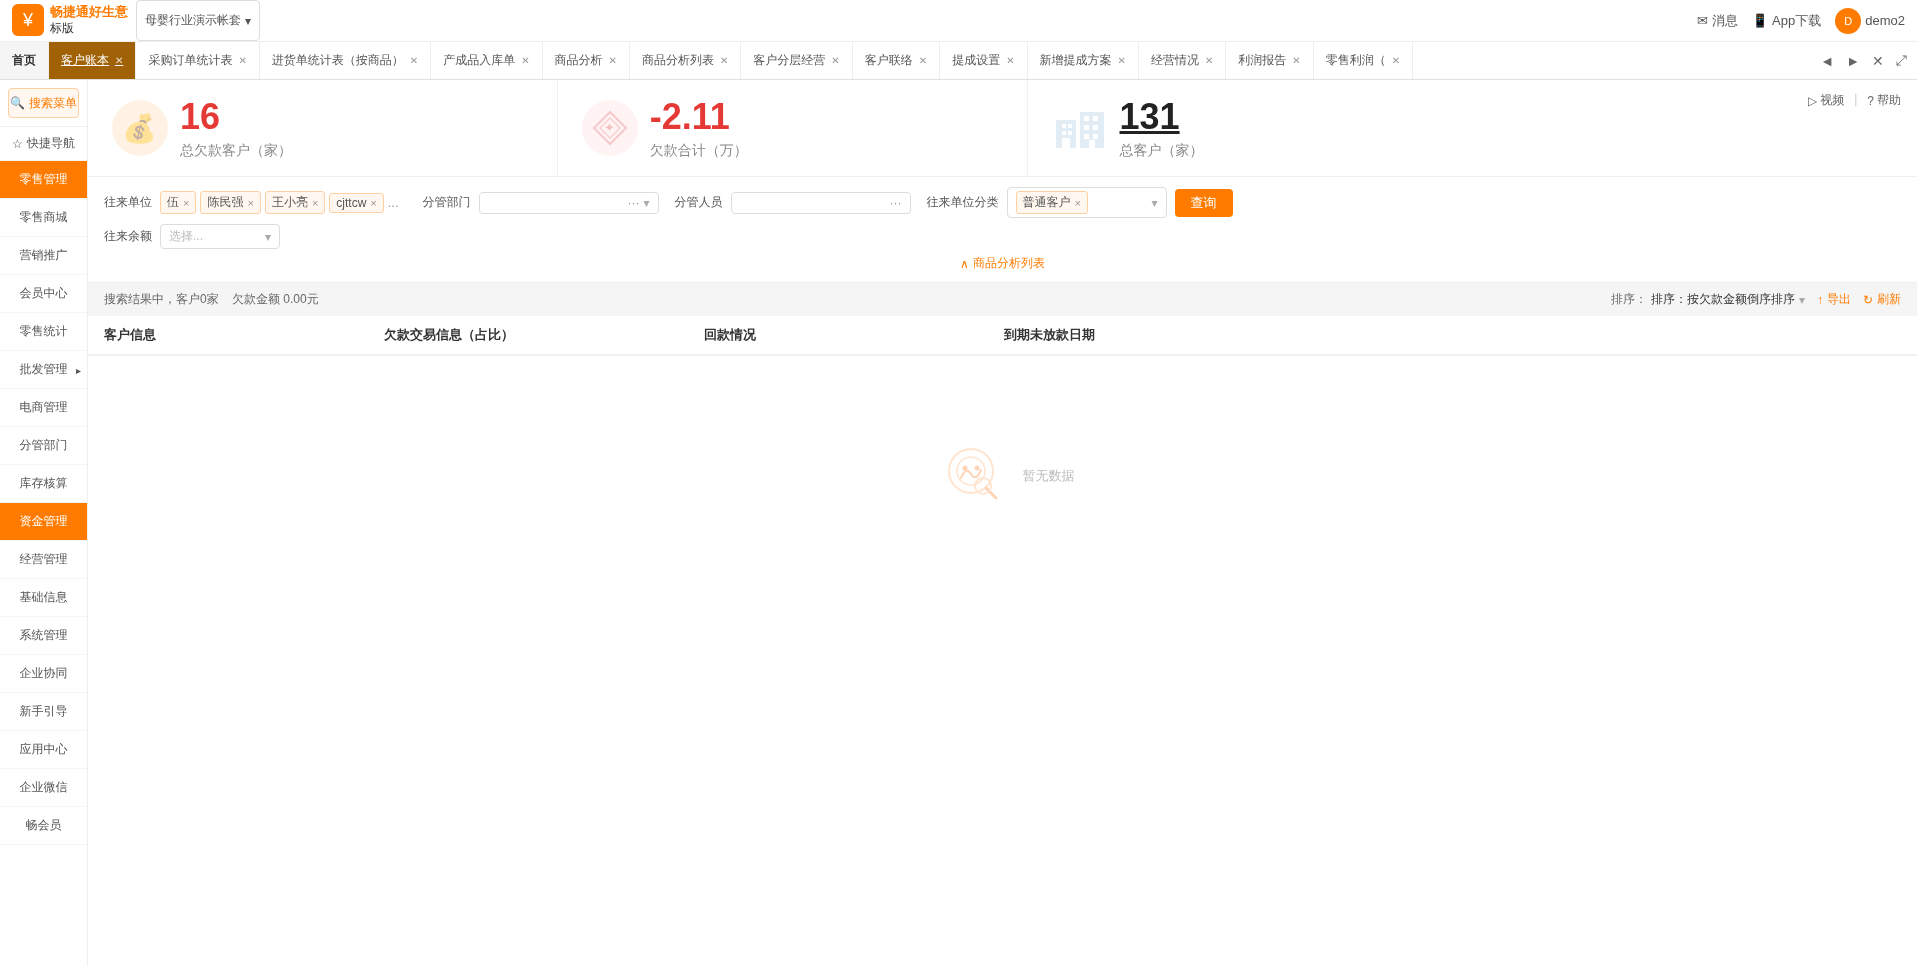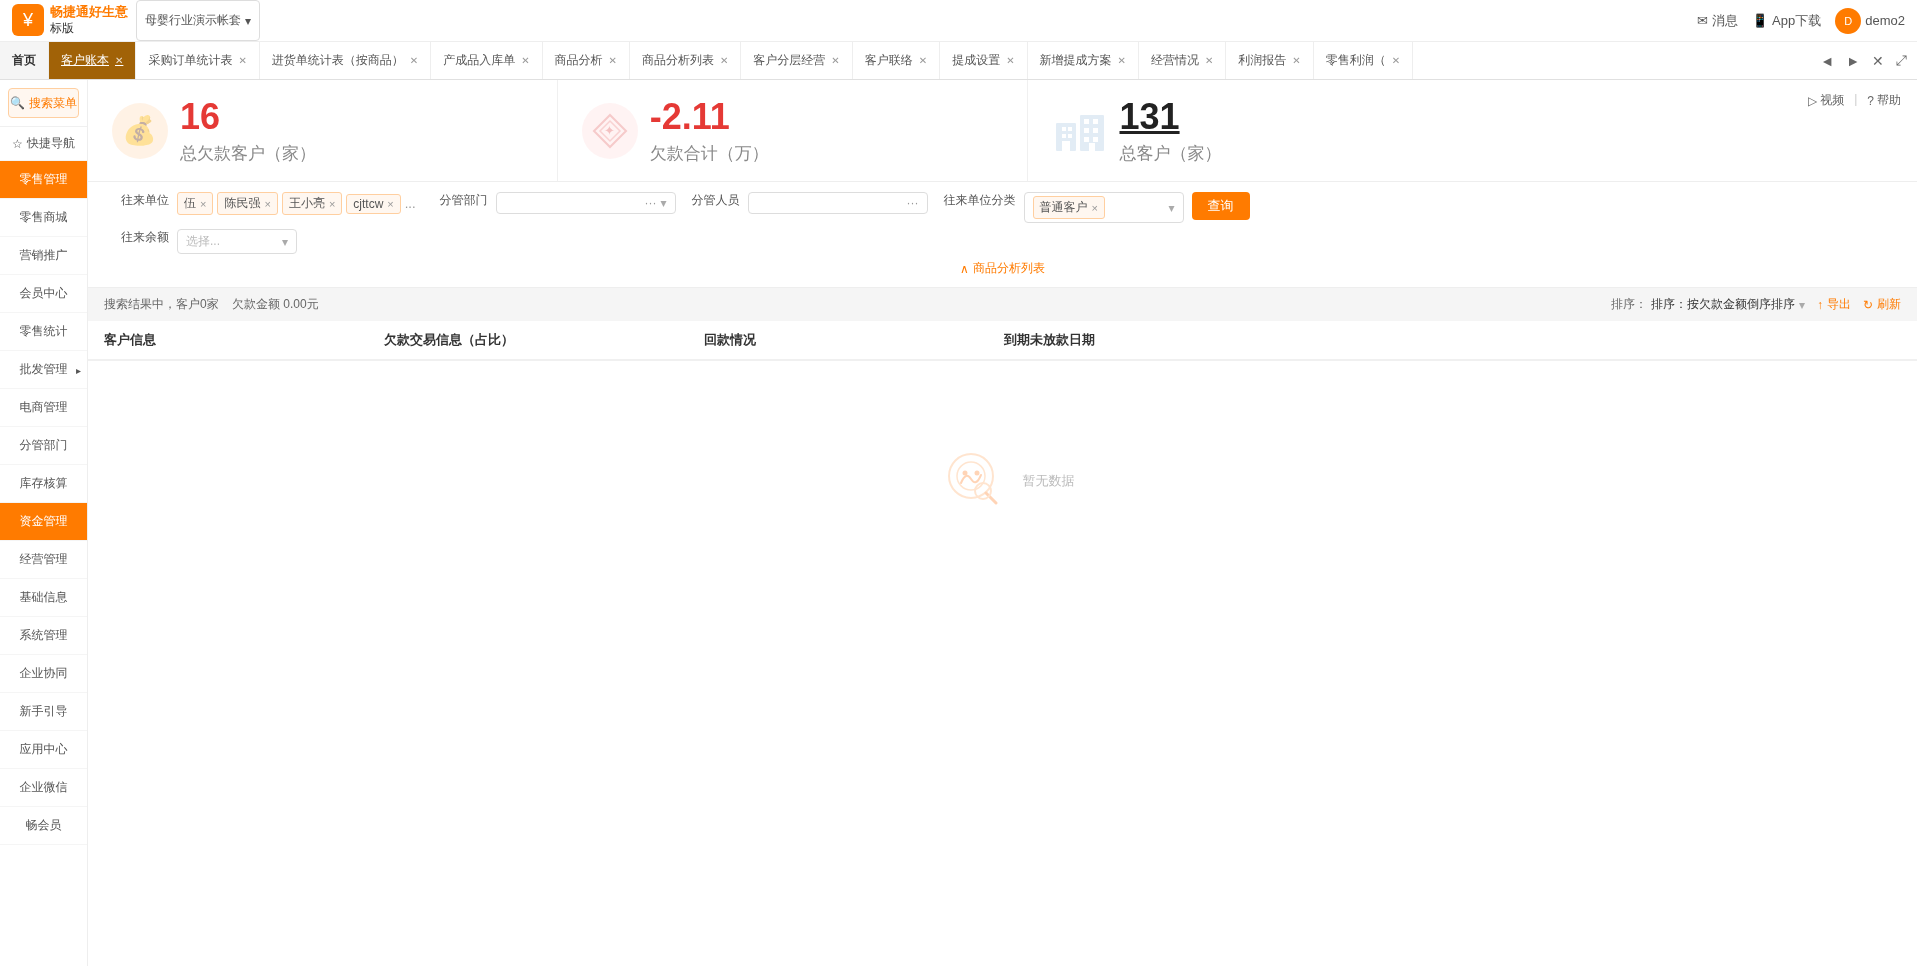--- a/index.html
+++ b/index.html
@@ -131,30 +131,30 @@
       display: flex;
       flex-direction: column;
       justify-content: center;
       position: relative;
       border-right: 1px solid #f0f0f0;
     }
     .stat-block:last-child { border-right: none; }
     .stat-value { font-size: 36px; font-weight: bold; }
     .stat-value.red { color: #e53935; }
     .stat-value.dark { color: #222; text-decoration: underline; }
-    .stat-label { font-size: 17px; color: #888; margin-top: 4px; }
+    .stat-label { font-size: 14px; color: #888; margin-top: 4px; }
 
     
     .filter-area {
       background: #fff;
       padding: 10px 16px;
       border-bottom: 1px solid #eee;
       flex-shrink: 0;
     }
-    .filter-row { display: flex; align-items: flex-start; gap: 8px; flex-wrap: wrap; margin-bottom: 6px; margin-left: 17px; }
+    .filter-row { display: flex; align-items: center; gap: 8px; flex-wrap: wrap; margin-bottom: 6px; }
     .filter-row:last-child { margin-bottom: 0; }
     .filter-label { font-size: 12px; color: #555; white-space: nowrap; }
     .filter-tags { display: flex; align-items: center; gap: 4px; flex-wrap: wrap; }
     .filter-tag {
       display: flex; align-items: center; gap: 2px;
       background: #fff7f0; border: 1px solid #ffcfa0;
       border-radius: 3px; padding: 2px 6px; font-size: 12px; color: #555;
     }
     .filter-tag .x { cursor: pointer; color: #999; font-size: 11px; margin-left: 2px; }
     .filter-select {

